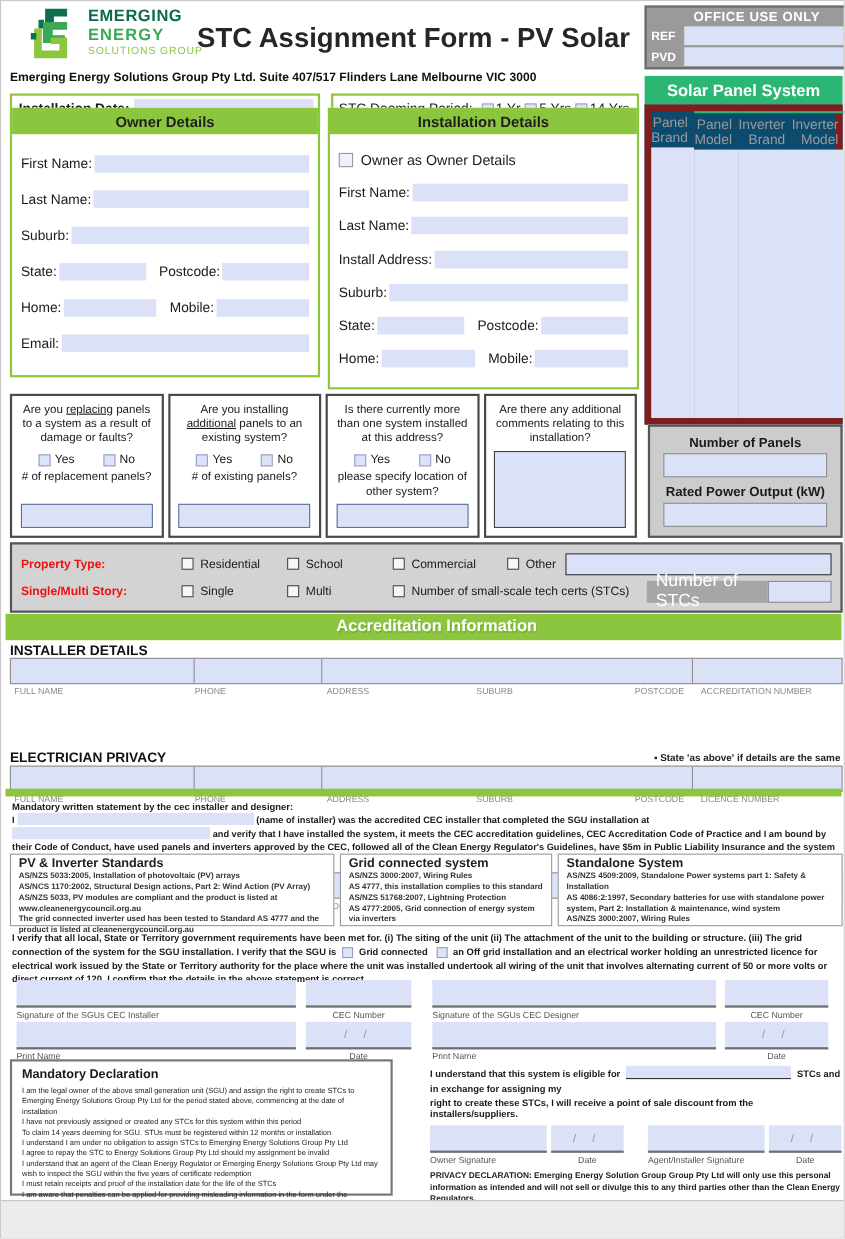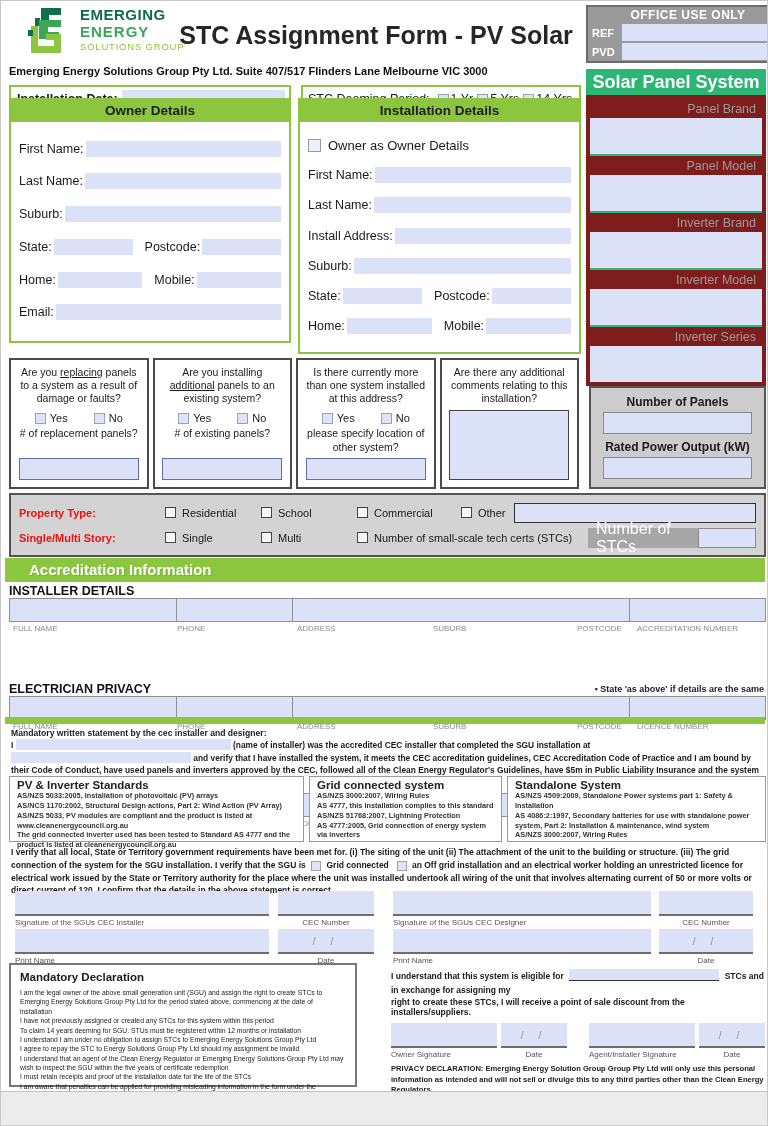--- a/index.html
+++ b/index.html
@@ -32,23 +32,23 @@
   .gbox { border:2px solid #8cc63f; background:#fff; }
   .idate { left:8px; top:84px; width:282px; height:28px; display:flex; align-items:center; padding:0 4px 0 6px; }
   .idate .lbl { font-size:12.5px; font-weight:bold; text-decoration:underline; margin-right:4px; white-space:nowrap; }
   .idate .field { flex:1; height:19px; }
   .deeming { left:300px; top:84px; width:280px; height:28px; display:flex; align-items:center; padding:0 5px; }
   .deeming .lbl { font-size:12.5px; margin-right:4px; white-space:nowrap; }
   .deem-opt { display:flex; align-items:center; gap:2px; margin-left:4px; font-size:12.5px; white-space:nowrap; }
 
   
   .sps-head { left:585px; top:68px; width:180px; height:26px; background:#2bb673; color:#fff;
-              font-weight:bold; font-size:18px; display:flex; align-items:center; justify-content:center; }
-  .sps-body { left:585px; top:94px; width:180px; height:291px; border:4px solid #7f1d1d; background:#7f1d1d;
-              display:flex; flex-direction:column; }
+              font-weight:bold; font-size:15px; display:flex; align-items:center; justify-content:center; }
+  .sps-body { left:585px; top:94px; width:180px; height:291px; border:6px solid #7f1d1d; background:#0c4a6e;
+              display:flex; }
   .sps-group { flex:1; display:flex; flex-direction:column; }
   .sps-group + .sps-group { border-top:2px solid #35b277; }
   .sps-label { text-align:right; color:#9a9a9a; font-size:12.5px; padding:3px 6px 2px 0; }
   .sps-input { flex:1; margin:0; }
 
   
   .sec-box { border:2px solid #8cc63f; background:#fff; }
   .sec-head { background:#8cc63f; color:#1f1f1f; font-weight:bold; font-size:13.5px; text-align:center; height:22px; line-height:22px; }
   .sec-body { display:flex; flex-direction:column; justify-content:space-evenly; padding:2px 8px 4px 8px; height:calc(100% - 22px); }
   .frow { display:flex; align-items:flex-end; }
@@ -80,21 +80,21 @@
   .prow { display:flex; align-items:center; height:25px; }
   .prop .rlabel { width:122px; color:#ee1111; font-weight:bold; font-size:11px; flex:none; }
   .popt { display:flex; align-items:center; gap:6px; font-size:11px;padding-left:24px; }
   .popt.w { width:96px; flex:none; }
   .prop .ofield { flex:1; height:20px; background:#dbe1f7; border:1.5px solid #333; margin-left:8px; }
   .chip { background:#a6a6a6; color:#fff; font-size:16px; height:20px; display:flex; align-items:center; padding:0 8px; margin-left:16px; flex:none; width:110px; }
   .prop .sfield2 { flex:1; height:20px; background:#dbe1f7; border:1px solid #8a8a8a; }
 
   
   .accbar { left:4px; top:557px; width:760px; height:24px; background:#8cc63f; color:#fff; font-weight:bold;
-            font-size:15px; line-height:24px; padding-left:24px; text-shadow:1px 1px 0 #79b233; }
+            font-size:15px; line-height:24px; padding-left:24px; text-shadow:1px 1px 0 #79b233;text-align:center; }
   .acc-sec-title { font-size:12.5px; font-weight:bold; color:#111; }
   .acc-note { position:absolute; right:2px; top:2px; font-size:9px; font-weight:bold; color:#222; }
   .accrow { position:relative; }
   .accfields { display:flex; height:24px; border:1px solid #8f8f8f; background:#dbe1f7; }
   .accfields .seg { height:100%; }
   .accfields .seg + .seg { border-left:1.5px solid #8f8f8f; }
   .acclabels { position:relative; height:11px; margin-top:2px; font-size:8px; color:#8a8a8a; }
   .acclabels span { position:absolute; top:0; white-space:nowrap; }
   .greenbar { left:4px; top:716px; width:760px; height:7px; background:#8cc63f; }
 

